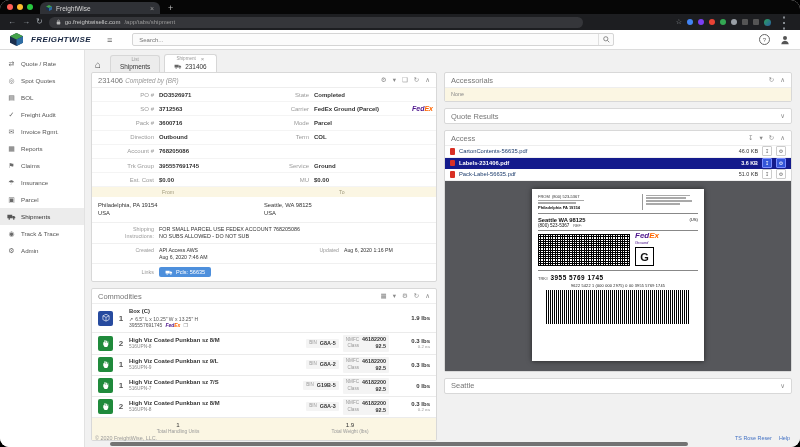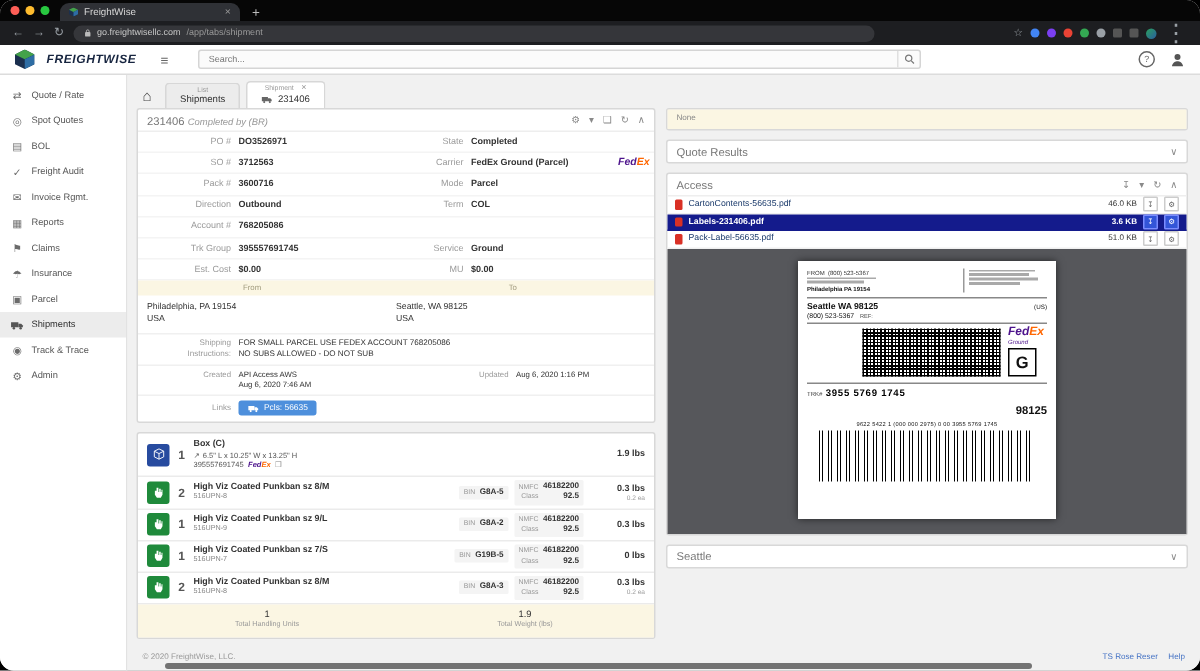--- a/index.html
+++ b/index.html
@@ -414,20 +414,30 @@
                       <circle cx="6" cy="13" r="2.2" fill="#fff"></circle>
                       <circle cx="18" cy="13" r="2.2" fill="#fff"></circle>
                     </svg>
                   </span>
                 <span>Pcls: 56635</span>
               </button>
             </div>
           </div>
 
           <div class="card">
+            <div class="chead">
+              <span class="ctitle">Commodities</span>
+              <span class="cicons">
+                <span>▦</span>
+                <span>▾</span>
+                <span>⚙</span>
+                <span>↻</span>
+                <span>∧</span>
+              </span>
+            </div>
 
             <div class="crow" style="min-height:24px;">
               <span class="qicon qbox">
                   <svg width="10" height="10" viewBox="0 0 16 16">
                     <path d="M8 2l5 2.5v6L8 13 3 10.5v-6z" fill="none" stroke="#fff" stroke-width="1"></path>
                     <path d="M3 4.5L8 7l5-2.5M8 7v6" stroke="#fff" stroke-width="1" fill="none"></path>
                   </svg>
                 </span>
               <span class="qty">1</span>
               <div class="cinfo">
@@ -580,20 +590,27 @@
                   <div class="totn">1.9</div>
                   <div class="totl">Total Weight (lbs)</div>
                 </div>
             </div>
           </div>
         </div>
 
         <div class="colR">
 
           <div class="card">
+            <div class="chead">
+                <span class="ctitle">Accessorials</span>
+              <span class="cicons">
+                  <span>↻</span>
+                  <span>∧</span>
+                </span>
+            </div>
             <div class="tanbody">None</div>
           </div>
 
           <div class="card">
             <div class="chead" style="border-bottom:none;">
                 <span class="ctitle">Quote Results</span>
               <span class="cicons">
                   <span>∨</span>
                 </span>
             </div>
@@ -648,30 +665,29 @@
                     <div class="skl" style="width:34px"></div>
                   </div>
                 </div>
                 <div class="lbl-mid">
                   <div>
                     <div class="destcity">Seattle WA 98125</div>
                     <div class="destphone"><span>(800) 523-5367</span>&nbsp;&nbsp;&nbsp;<span style="font-size:3.8px;color:#555;">REF:</span></div>
                   </div>
                   <div style="font-size:4.2px;">(US)</div>
                 </div>
-                <div style="display:flex;gap:5px;align-items:center;margin-left:37px;">
+                <div style="display:flex;gap:5px;align-items:center;">
                   <div class="b2d"></div>
                   <div>
                     <div class="fedex" style="font-size:8px;margin:0;"><span class="fd">Fed</span><span class="ex">Ex</span></div>
                     <div style="font-size:4px;font-style:italic;color:#4d148c;">Ground</div>
                     <div class="gbox" style="margin-top:2px;">G</div>
                   </div>
                 </div>
                 <div class="trkline"><span>TRK#</span>&nbsp;&nbsp;<span class="trknum">3955 5769 1745</span></div>
-                <div class="zip">98125</div>
                 <div class="bdigits">9622 5422 1 (000 000 2975) 0 00 3955 5769 1745</div>
                 <div class="b1d"></div>
               </div>
             </div>
           </div>
 
           <div class="card">
             <div class="chead" style="border-bottom:none;">
                 <span class="ctitle">Seattle</span>
               <span class="cicons">

